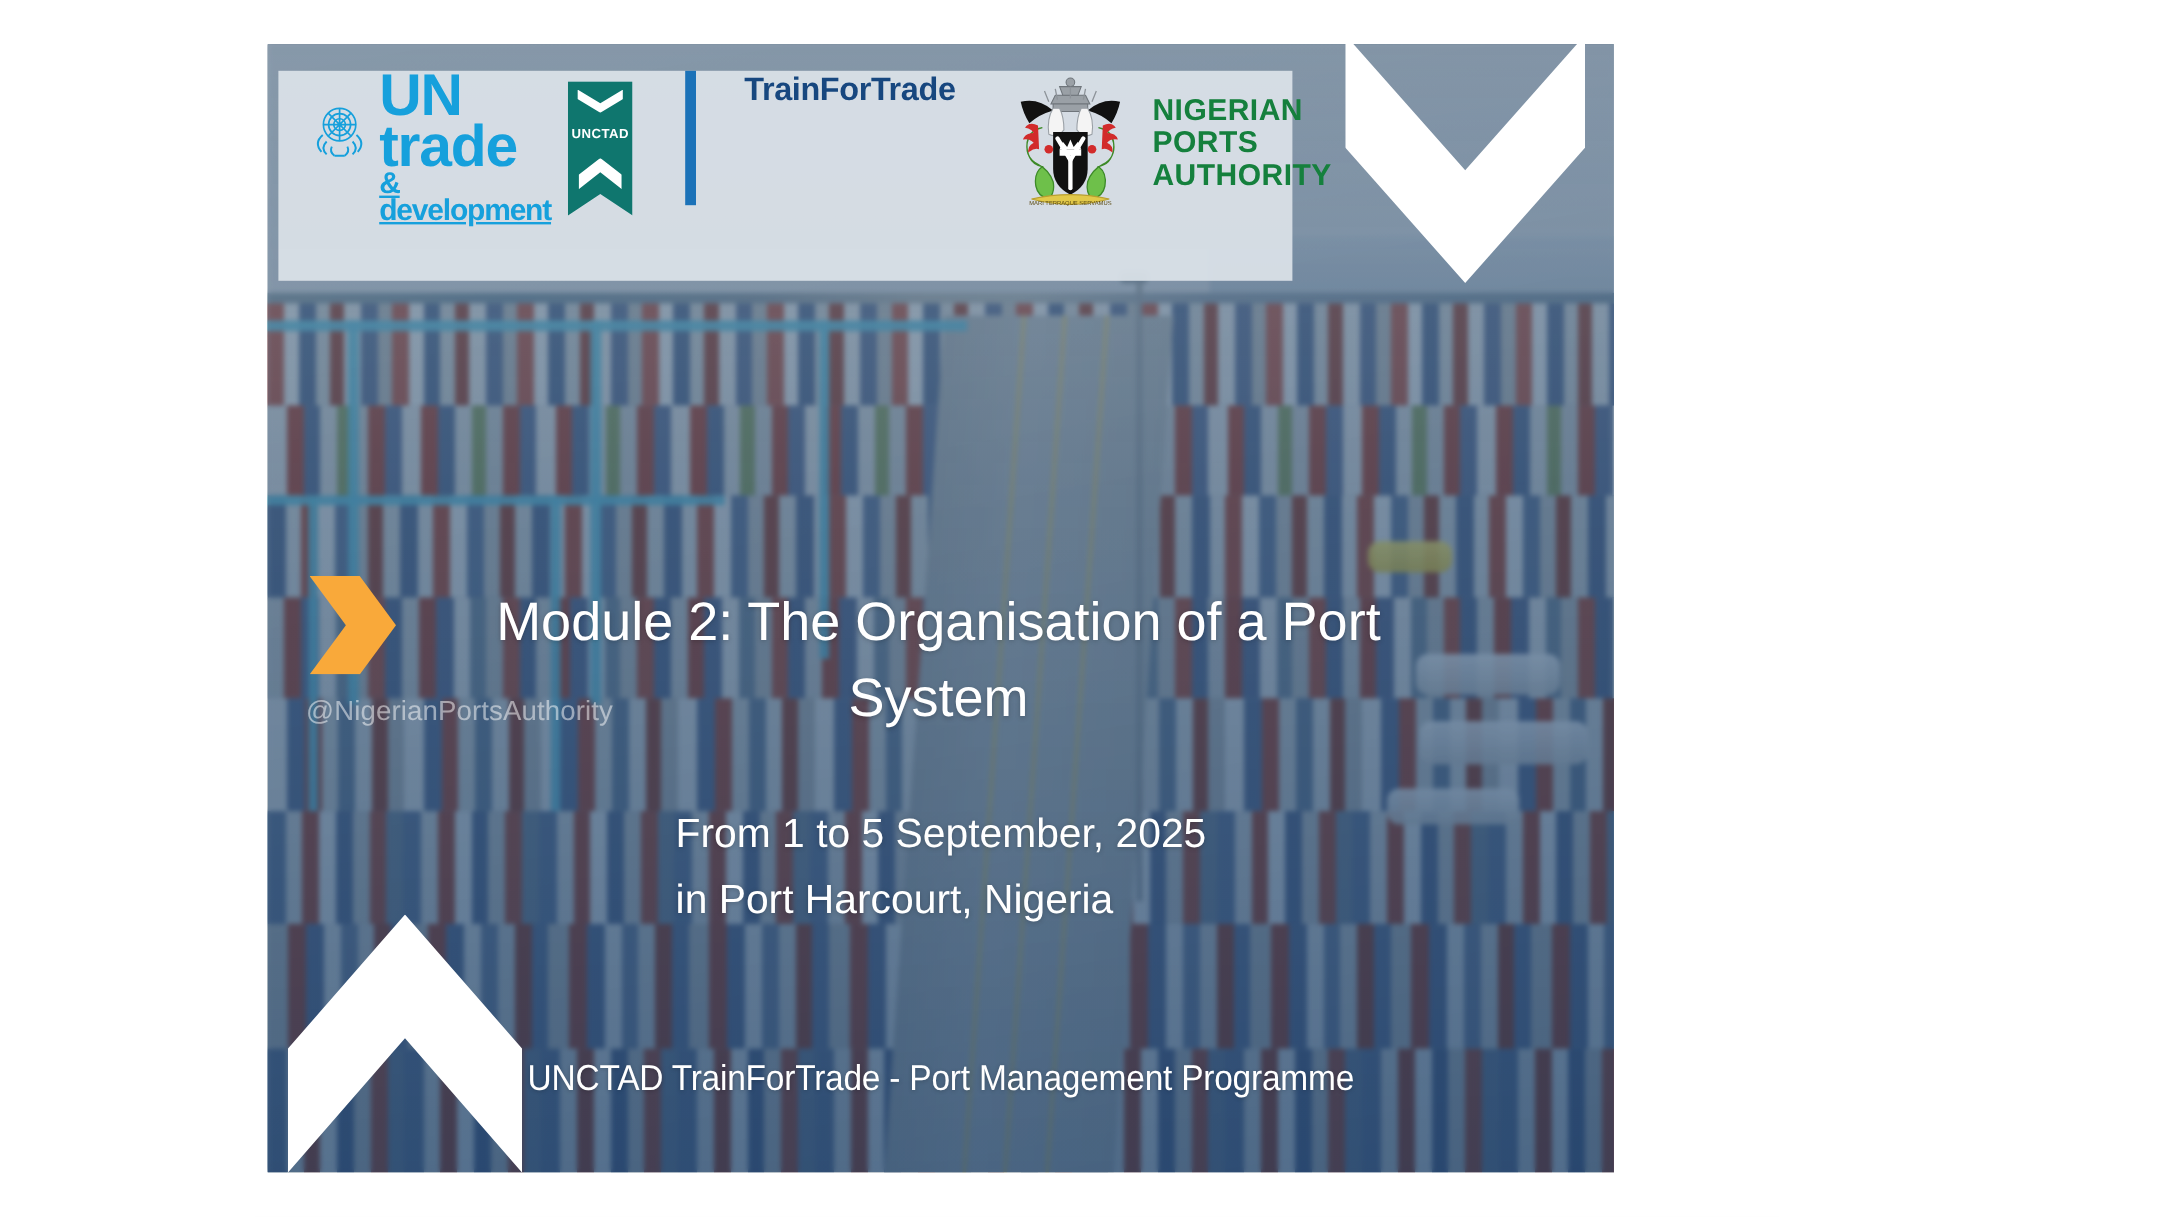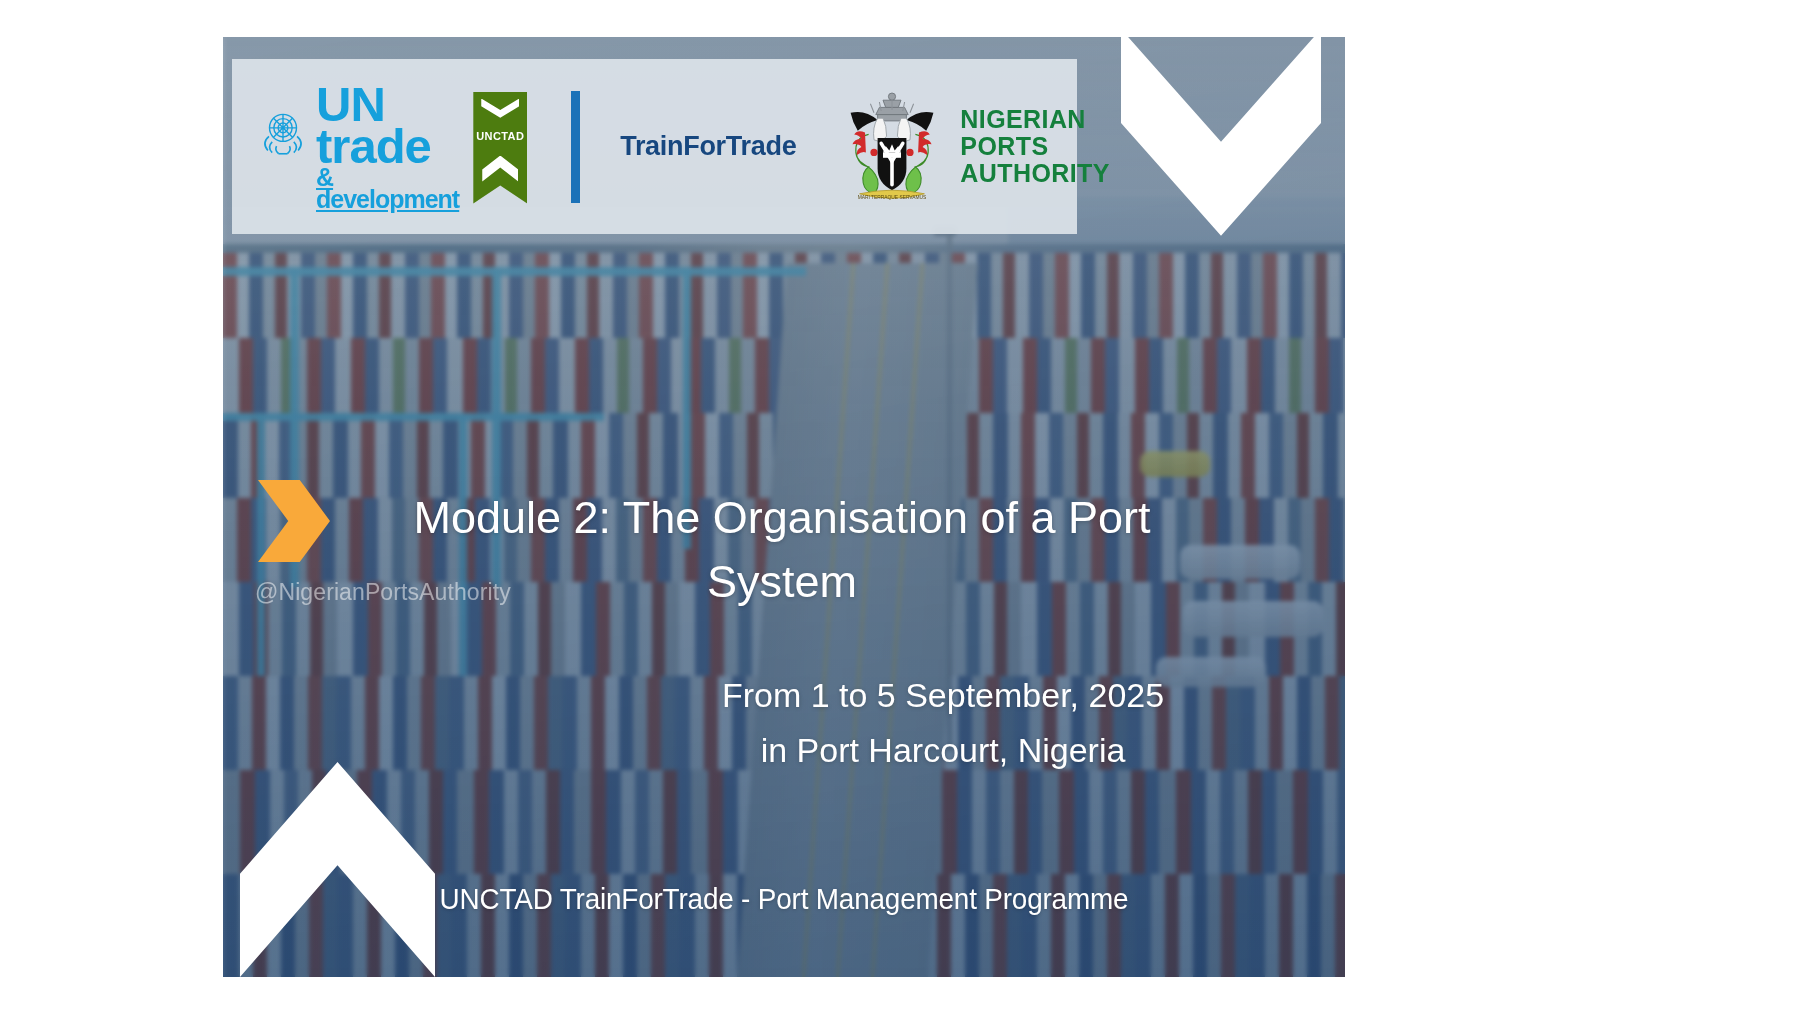--- a/index.html
+++ b/index.html
@@ -173,39 +173,39 @@
     width: 72px; height: 82px;
     background: #f9a93a;
     clip-path: polygon(0% 0%, 58% 0%, 100% 50%, 58% 100%, 0% 100%, 42% 50%);
   }
 
   
   .logobar {
     position: absolute; left: 9px; top: 22px;
     width: 845px; height: 175px;
     background: rgba(219,226,232,.93);
-    display: flex; align-items: center;
+    display: flex; align-items: flex-start;
     padding: 0 24px;
     gap: 16px;
   }
 
   .unctad-logo { display: flex; align-items: center; gap: 6px; }
   .un-emblem { width: 54px; height: 54px; flex: 0 0 auto; margin-top: -34px; }
   .un-words {
     display: flex; flex-direction: column;
     line-height: .86; color: #16A0DC;
     font-weight: 700; letter-spacing: -1px;
   }
   .un-l1 { font-size: 49px; }
   .un-l2 { font-size: 49px; }
   .un-l3 { font-size: 25px; text-decoration: underline; }
 
   .unctad-ribbon {
     position: relative; width: 60px; height: 112px;
-    background: #4d7c0f; margin-left: 2px; margin-top: 2px;
+    background: #0f766e; margin-left: 2px; margin-top: 2px;
     clip-path: polygon(0 0, 100% 0, 100% 100%, 50% 84%, 0 100%);
     display: flex; align-items: center; justify-content: center;
   }
   .ribbon-chev-top {
     position: absolute; top: 7px; left: 50%; transform: translateX(-50%);
     width: 38px; height: 26px; background: #ffffff;
     clip-path: polygon(0 0, 50% 44%, 100% 0, 100% 30%, 50% 74%, 0 30%);
   }
   .ribbon-word {
     position: absolute; top: 38px; left: 0; right: 0;
@@ -243,21 +243,21 @@
   .title {
     position: absolute; left: 115px; top: 449px; width: 888px;
     color: #ffffff; font-size: 45px; font-weight: 400;
     line-height: 1.42; text-align: center;
     text-shadow: 0 1px 4px rgba(0,0,0,.22);
   }
 
   .subtitle {
     position: absolute; right: 22px; top: 631px; width: 760px;
     color: #ffffff; font-size: 34px; font-weight: 400;
-    line-height: 1.62; text-align: center;
+    line-height: 1.62; text-align: left;
     text-shadow: 0 1px 4px rgba(0,0,0,.22);
   }
 
   .footer {
     position: absolute; left: 0; right: 0; top: 845px;
     text-align: center; color: #ffffff;
     font-size: 30px; font-weight: 400; letter-spacing: -.2px;
     transform: scaleX(.93); transform-origin: center;
     text-shadow: 0 1px 4px rgba(0,0,0,.22);
   }

